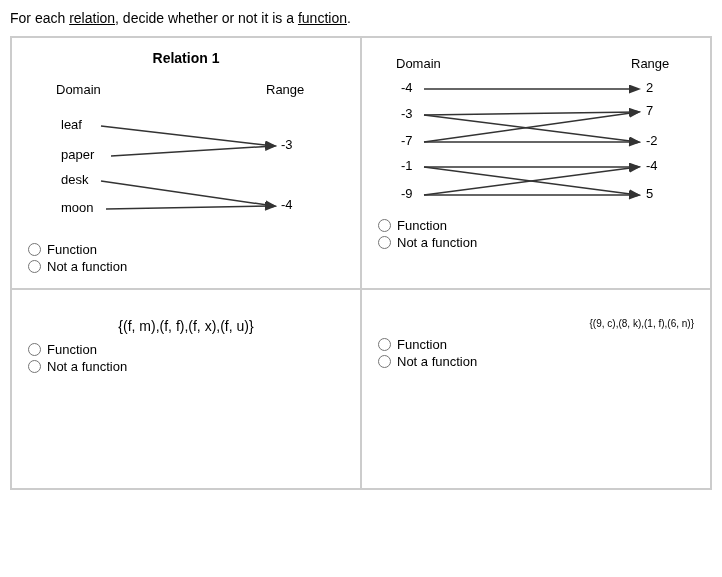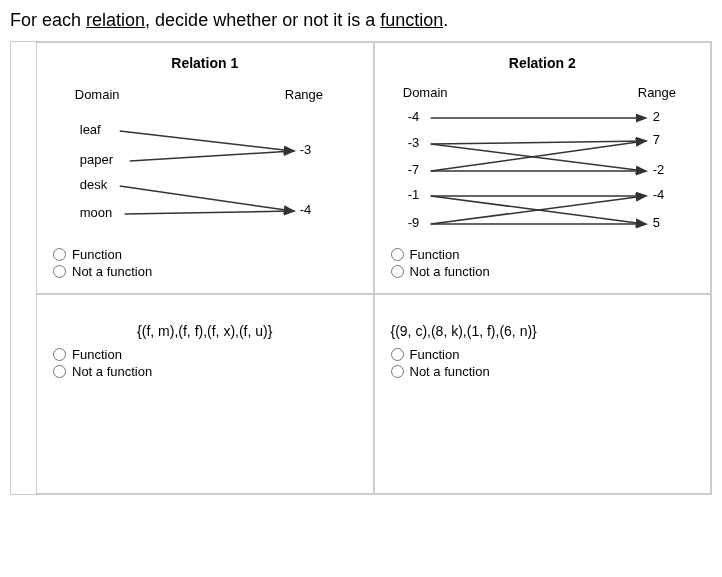--- a/index.html
+++ b/index.html
@@ -4,28 +4,27 @@
   <style>
     * { box-sizing: border-box; margin: 0; padding: 0; }
     body {
       font-family: Arial, sans-serif;
       background: #fff;
       padding: 10px;
       font-size: 14px;
     }
     .header {
       margin-bottom: 10px;
-      font-size: 18px;
+      font-size: 14px;
     }
     .header u { text-decoration: underline; }
     .grid {
       display: grid;
       grid-template-columns: 1fr 1fr;
       border: 1px solid #ccc;
-      padding-left: 25px;
     }
     .cell {
       border: 1px solid #ccc;
       padding: 12px 16px;
       min-height: 200px;
     }
     .cell-title {
       text-align: center;
       font-weight: bold;
       margin-bottom: 8px;
@@ -44,22 +43,22 @@
       gap: 6px;
       margin-bottom: 2px;
       font-size: 13px;
     }
     .relation3-content {
       text-align: center;
       font-size: 14px;
       margin: 16px 0 8px;
     }
     .relation4-content {
-      text-align: left;
-      font-size: 14px;
+      text-align: right;
+      font-size: 10px;
       margin: 16px 0 8px;
     }
     svg text { font-family: Arial, sans-serif; }
   </style>
 </head>
 <body>
 
 <div class="header">
   <span>For each </span><u>relation</u><span>, decide whether or not it is a </span><u>function</u><span>.</span>
 </div>
@@ -103,21 +102,20 @@
         <label for="r1f">Function</label>
       </div>
       <div class="radio-row">
         <input type="radio" name="r1" id="r1nf" style="">
         <label for="r1nf">Not a function</label>
       </div>
     </div>
   </div>
 
   <div class="cell">
-    <div class="cell-title">Relation 2</div>
     <div class="diagram-area">
       <svg width="100%" height="170" viewBox="0 0 300 170">
         <text x="10" y="18" font-size="13">Domain</text>
         <text x="245" y="18" font-size="13">Range</text>
 
         <text x="15" y="42" font-size="13">-4</text>
         <text x="15" y="68" font-size="13">-3</text>
         <text x="15" y="95" font-size="13">-7</text>
         <text x="15" y="120" font-size="13">-1</text>
         <text x="15" y="148" font-size="13">-9</text>

